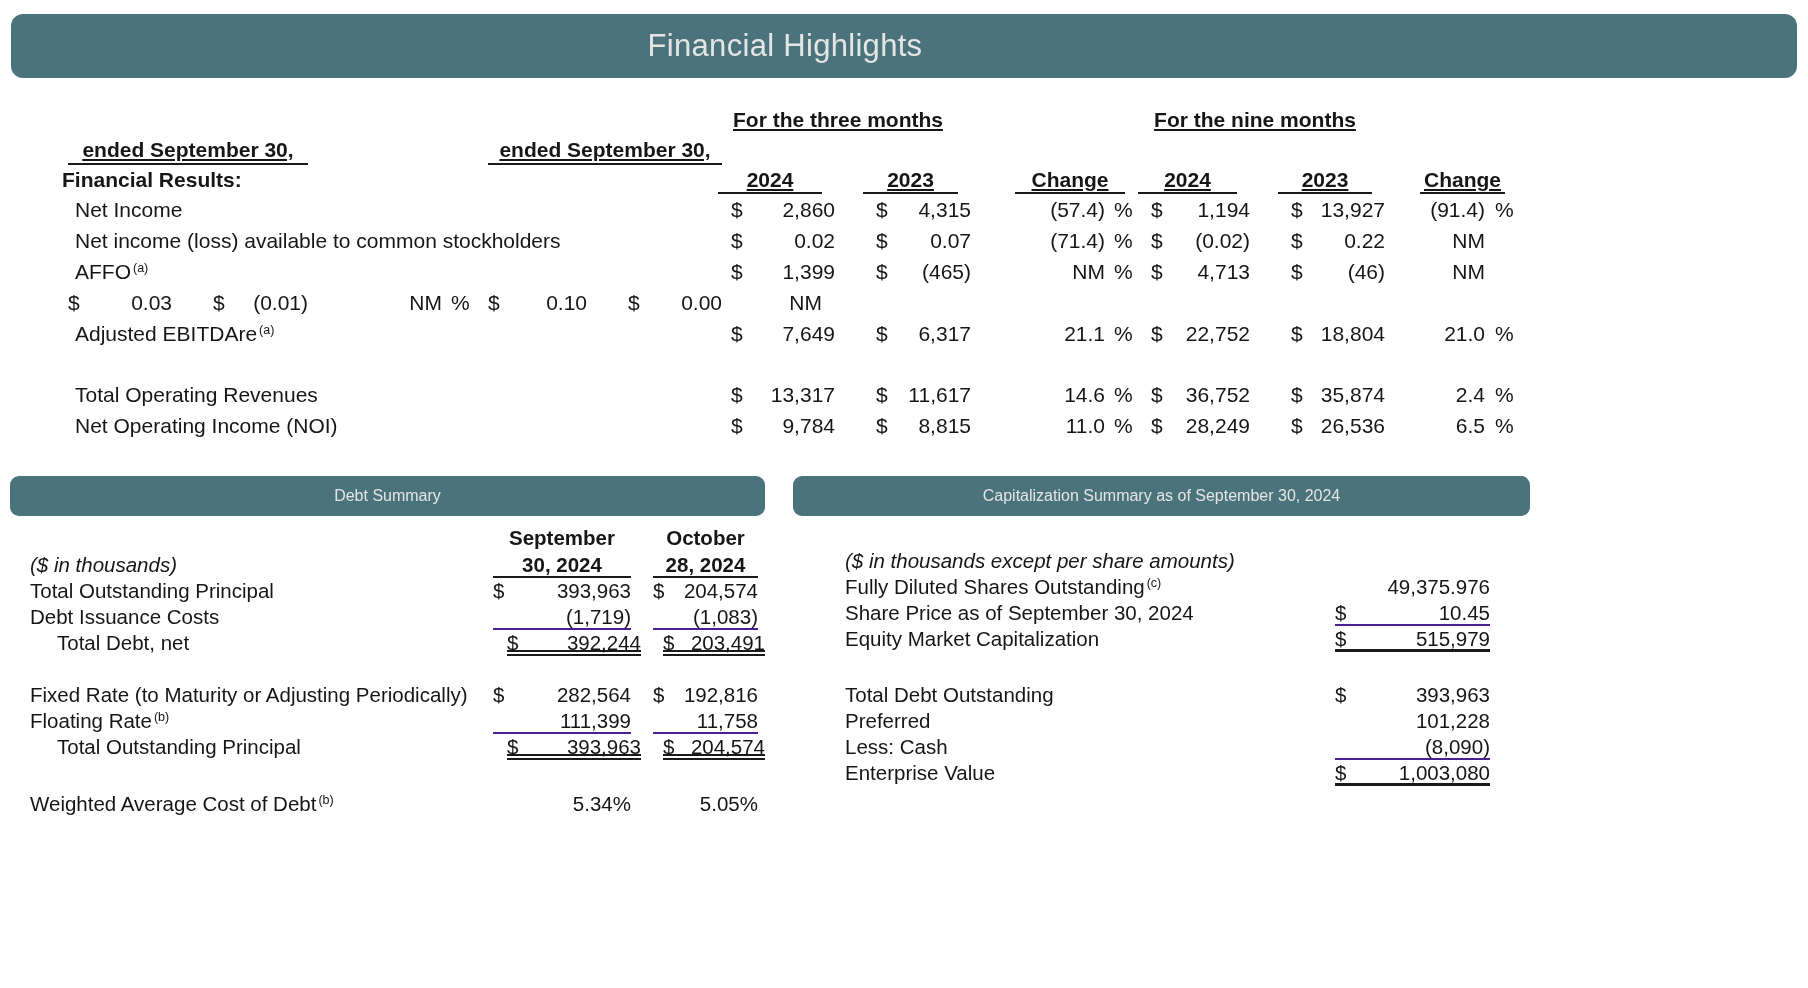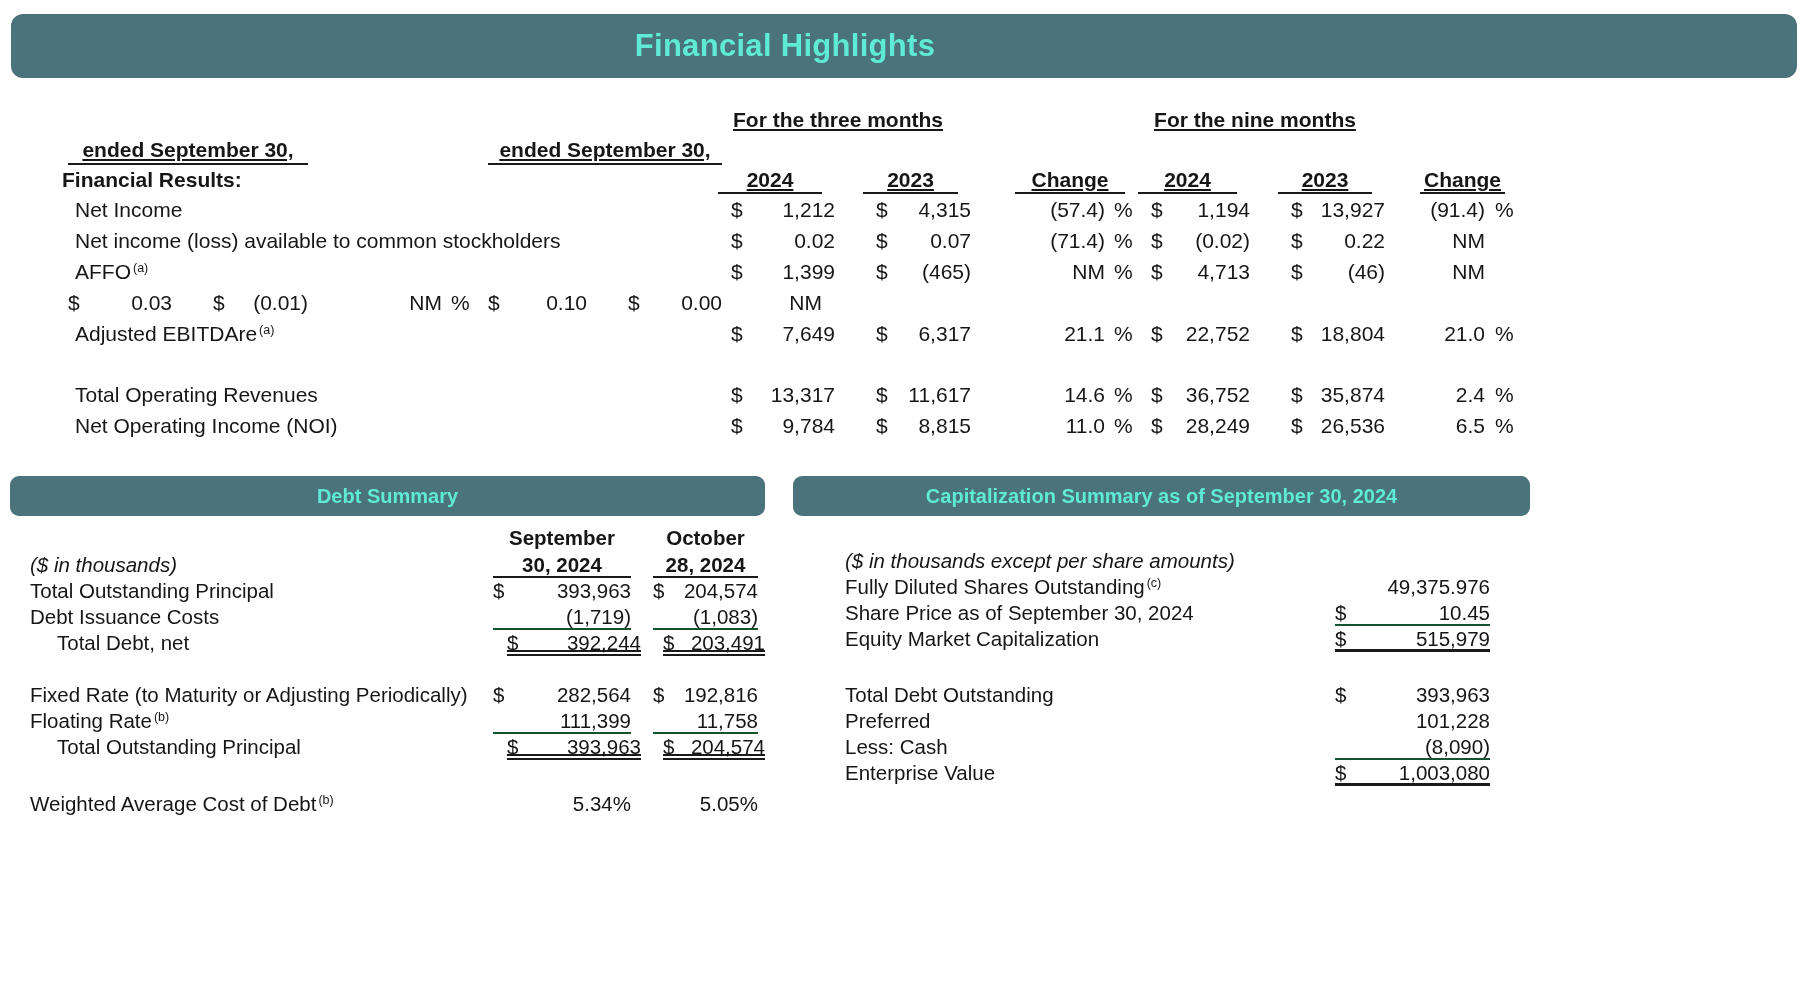--- a/index.html
+++ b/index.html
@@ -2,26 +2,26 @@
 <html><head>
 <meta charset="utf-8">
 <style>
   html,body{margin:0;padding:0;}
   body{
     width:1808px;height:988px;background:#ffffff;overflow:hidden;
     font-family:"Liberation Sans",sans-serif;color:#161616;
     -webkit-font-smoothing:antialiased;
   }
   .banner{
-    background:#4A737C;color:#5eead4;font-weight:bold;
+    background:#4A737C;color:#e5e5e5;font-weight:normal;
     display:flex;align-items:center;justify-content:center;
   }
   #top-banner{margin:14px 11px 0 11px;height:64px;border-radius:12px;font-size:31px;}
   #top-banner .shift{margin-right:238px;letter-spacing:.3px;}
-  .sub-banner{height:40px;border-radius:9px;font-size:20px;}
+  .sub-banner{height:40px;border-radius:9px;font-size:16px;}
 
   
   .fin{margin:27px 0 0 62px;font-size:21px;}
   .fr{display:flex;height:31px;line-height:31px;white-space:nowrap;}
   .fr.h1,.fr.h2{height:30px;line-height:30px;}
   .fr.h3{height:29px;line-height:29px;}
   .cl{width:650px;}
   .ind{padding-left:13px;}
   .bold{font-weight:bold;}
   .note{font-style:italic;}
@@ -58,21 +58,21 @@
   .dr{display:flex;height:26px;line-height:26px;white-space:nowrap;}
   .dhr{height:27px;line-height:27px;}
   .dl{width:455px;}
   .ind2{padding-left:27px;}
   .dc1{margin-left:8px;width:138px;}
   .dc2{margin-left:22px;width:105px;}
   .cl2{width:440px;}
   .cc{margin-left:50px;width:155px;}
   .mc{display:flex;justify-content:space-between;}
   .hc{text-align:center;font-weight:bold;}
-  .ul{border-bottom:2px solid #14532d;}
+  .ul{border-bottom:2px solid #4c1d95;}
   .dul{border-bottom:6px double #1a1a1a;}
   .thick{border-bottom:3px solid #1a1a1a;}
   .gap26{height:26px;}
   .gap31{height:31px;}
 </style>
 </head>
 <body>
 
 <div id="top-banner" class="banner">
   <span class="shift">Financial Highlights</span>
@@ -100,21 +100,21 @@
     <div class="hcA t hb ulh">Change</div>
     <div class="yC t hb ulh">2024</div>
     <div class="yD t hb ulh">2023</div>
     <div class="hcB t hb ulh">Change</div>
   </div>
 
   <div class="fr">
     <div class="cl ind"><span>Net Income</span><span class="sup"></span></div>
     <div class="cm cmA">
         <span>$</span>
-        <span>1,212</span>
+        <span>2,860</span>
       </div>
     <div class="cm cmB">
         <span>$</span>
         <span>4,315</span>
       </div>
     <div class="cc1v">(57.4)</div>
     <div class="cc1p">%</div>
     <div class="cm cmC">
         <span>$</span>
         <span>1,194</span>

